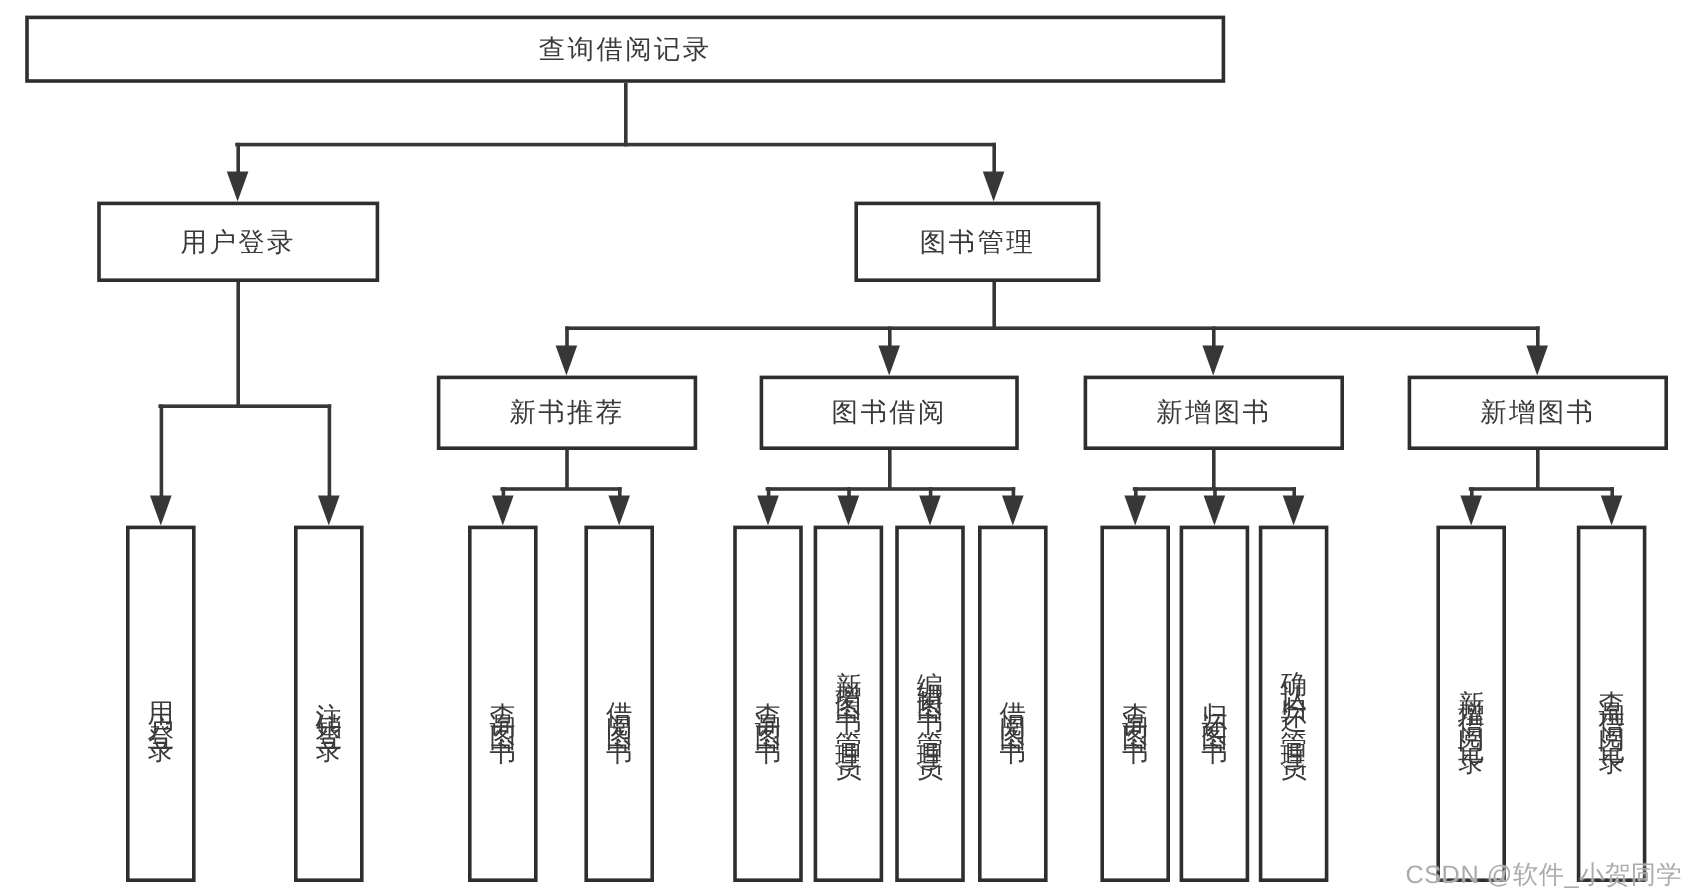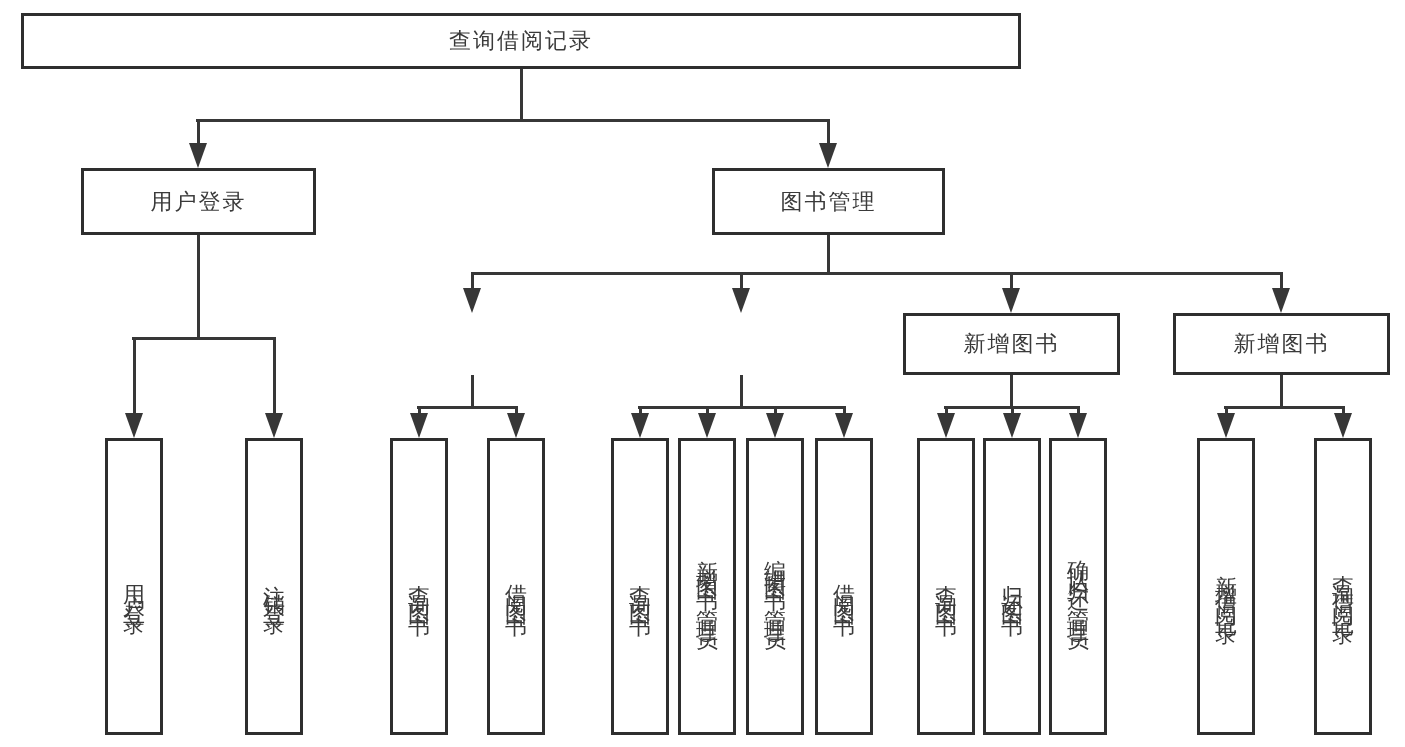--- a/index.html
+++ b/index.html
@@ -50,40 +50,42 @@
   <div class="node" style="left:21px;top:13px;width:1000px;height:56px">查询借阅记录</div>
 
   <div class="vl" style="left:520px;top:69px;height:53px"></div>
   <div class="hl" style="left:196px;top:119px;width:634px"></div>
   <div class="vl" style="left:197px;top:119px;height:26px"></div>
   <div class="ar" style="left:189px;top:143px"></div>
   <div class="vl" style="left:827px;top:119px;height:26px"></div>
   <div class="ar" style="left:819px;top:143px"></div>
 
   <div class="node" style="left:81px;top:168px;width:235px;height:67px">用户登录</div>
-  <div class="node" style="left:712px;top:168px;width:233px;height:67px">图书管理</div>
+  <div class="node" style="left:712px;top:168px;width:205px;height:67px">图书管理</div>
 
   <div class="vl" style="left:197px;top:235px;height:104px"></div>
   <div class="hl" style="left:132px;top:337px;width:144px"></div>
   <div class="vl" style="left:133px;top:337px;height:80px"></div>
   <div class="ar" style="left:125px;top:413px"></div>
   <div class="vl" style="left:273px;top:337px;height:80px"></div>
   <div class="ar" style="left:265px;top:413px"></div>
 
   <div class="vl" style="left:827px;top:235px;height:40px"></div>
   <div class="hl" style="left:471px;top:272px;width:812px"></div>
   <div class="vl" style="left:471px;top:272px;height:20px"></div>
   <div class="ar" style="left:463px;top:288px"></div>
   <div class="vl" style="left:740px;top:272px;height:20px"></div>
   <div class="ar" style="left:732px;top:288px"></div>
   <div class="vl" style="left:1010px;top:272px;height:20px"></div>
   <div class="ar" style="left:1002px;top:288px"></div>
   <div class="vl" style="left:1280px;top:272px;height:20px"></div>
   <div class="ar" style="left:1272px;top:288px"></div>
 
+  <div class="node" style="left:364px;top:313px;width:217px;height:62px">新书推荐</div>
+  <div class="node" style="left:633px;top:313px;width:216px;height:62px">图书借阅</div>
   <div class="node" style="left:903px;top:313px;width:217px;height:62px">新增图书</div>
   <div class="node" style="left:1173px;top:313px;width:217px;height:62px">新增图书</div>
 
   <div class="vl" style="left:471px;top:375px;height:33px"></div>
   <div class="hl" style="left:417px;top:406px;width:101px"></div>
   <div class="vl" style="left:418px;top:406px;height:12px"></div>
   <div class="ar" style="left:410px;top:413px"></div>
   <div class="vl" style="left:515px;top:406px;height:12px"></div>
   <div class="ar" style="left:507px;top:413px"></div>
 
@@ -151,14 +153,15 @@
     <span class="vtxt">确认归还（管理员）</span>
   </div>
 
   <div class="node leaf" style="left:1197px;top:438px;width:58px;height:297px">
     <span class="vtxt">新增借阅记录</span>
   </div>
   <div class="node leaf" style="left:1314px;top:438px;width:58px;height:297px">
     <span class="vtxt">查询借阅记录</span>
   </div>
 
+  <div id="watermark">CSDN @软件_小贺同学</div>
 
 </div>
 
 </body></html>

